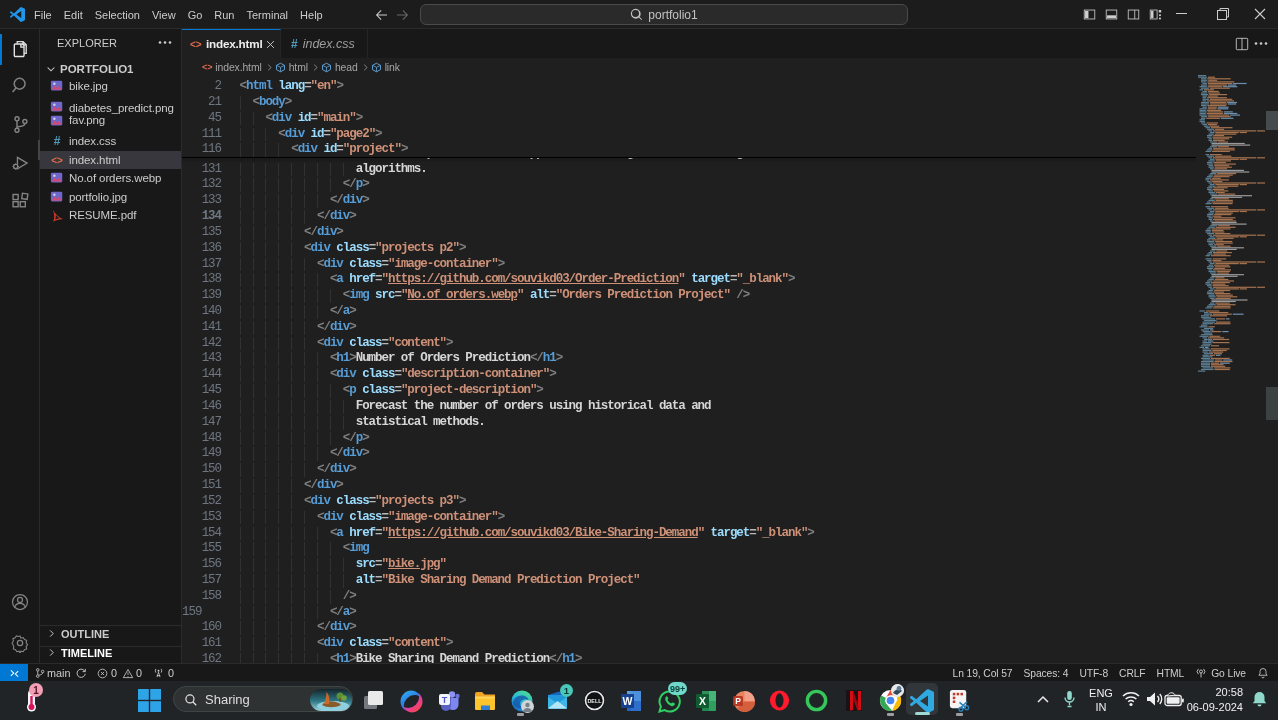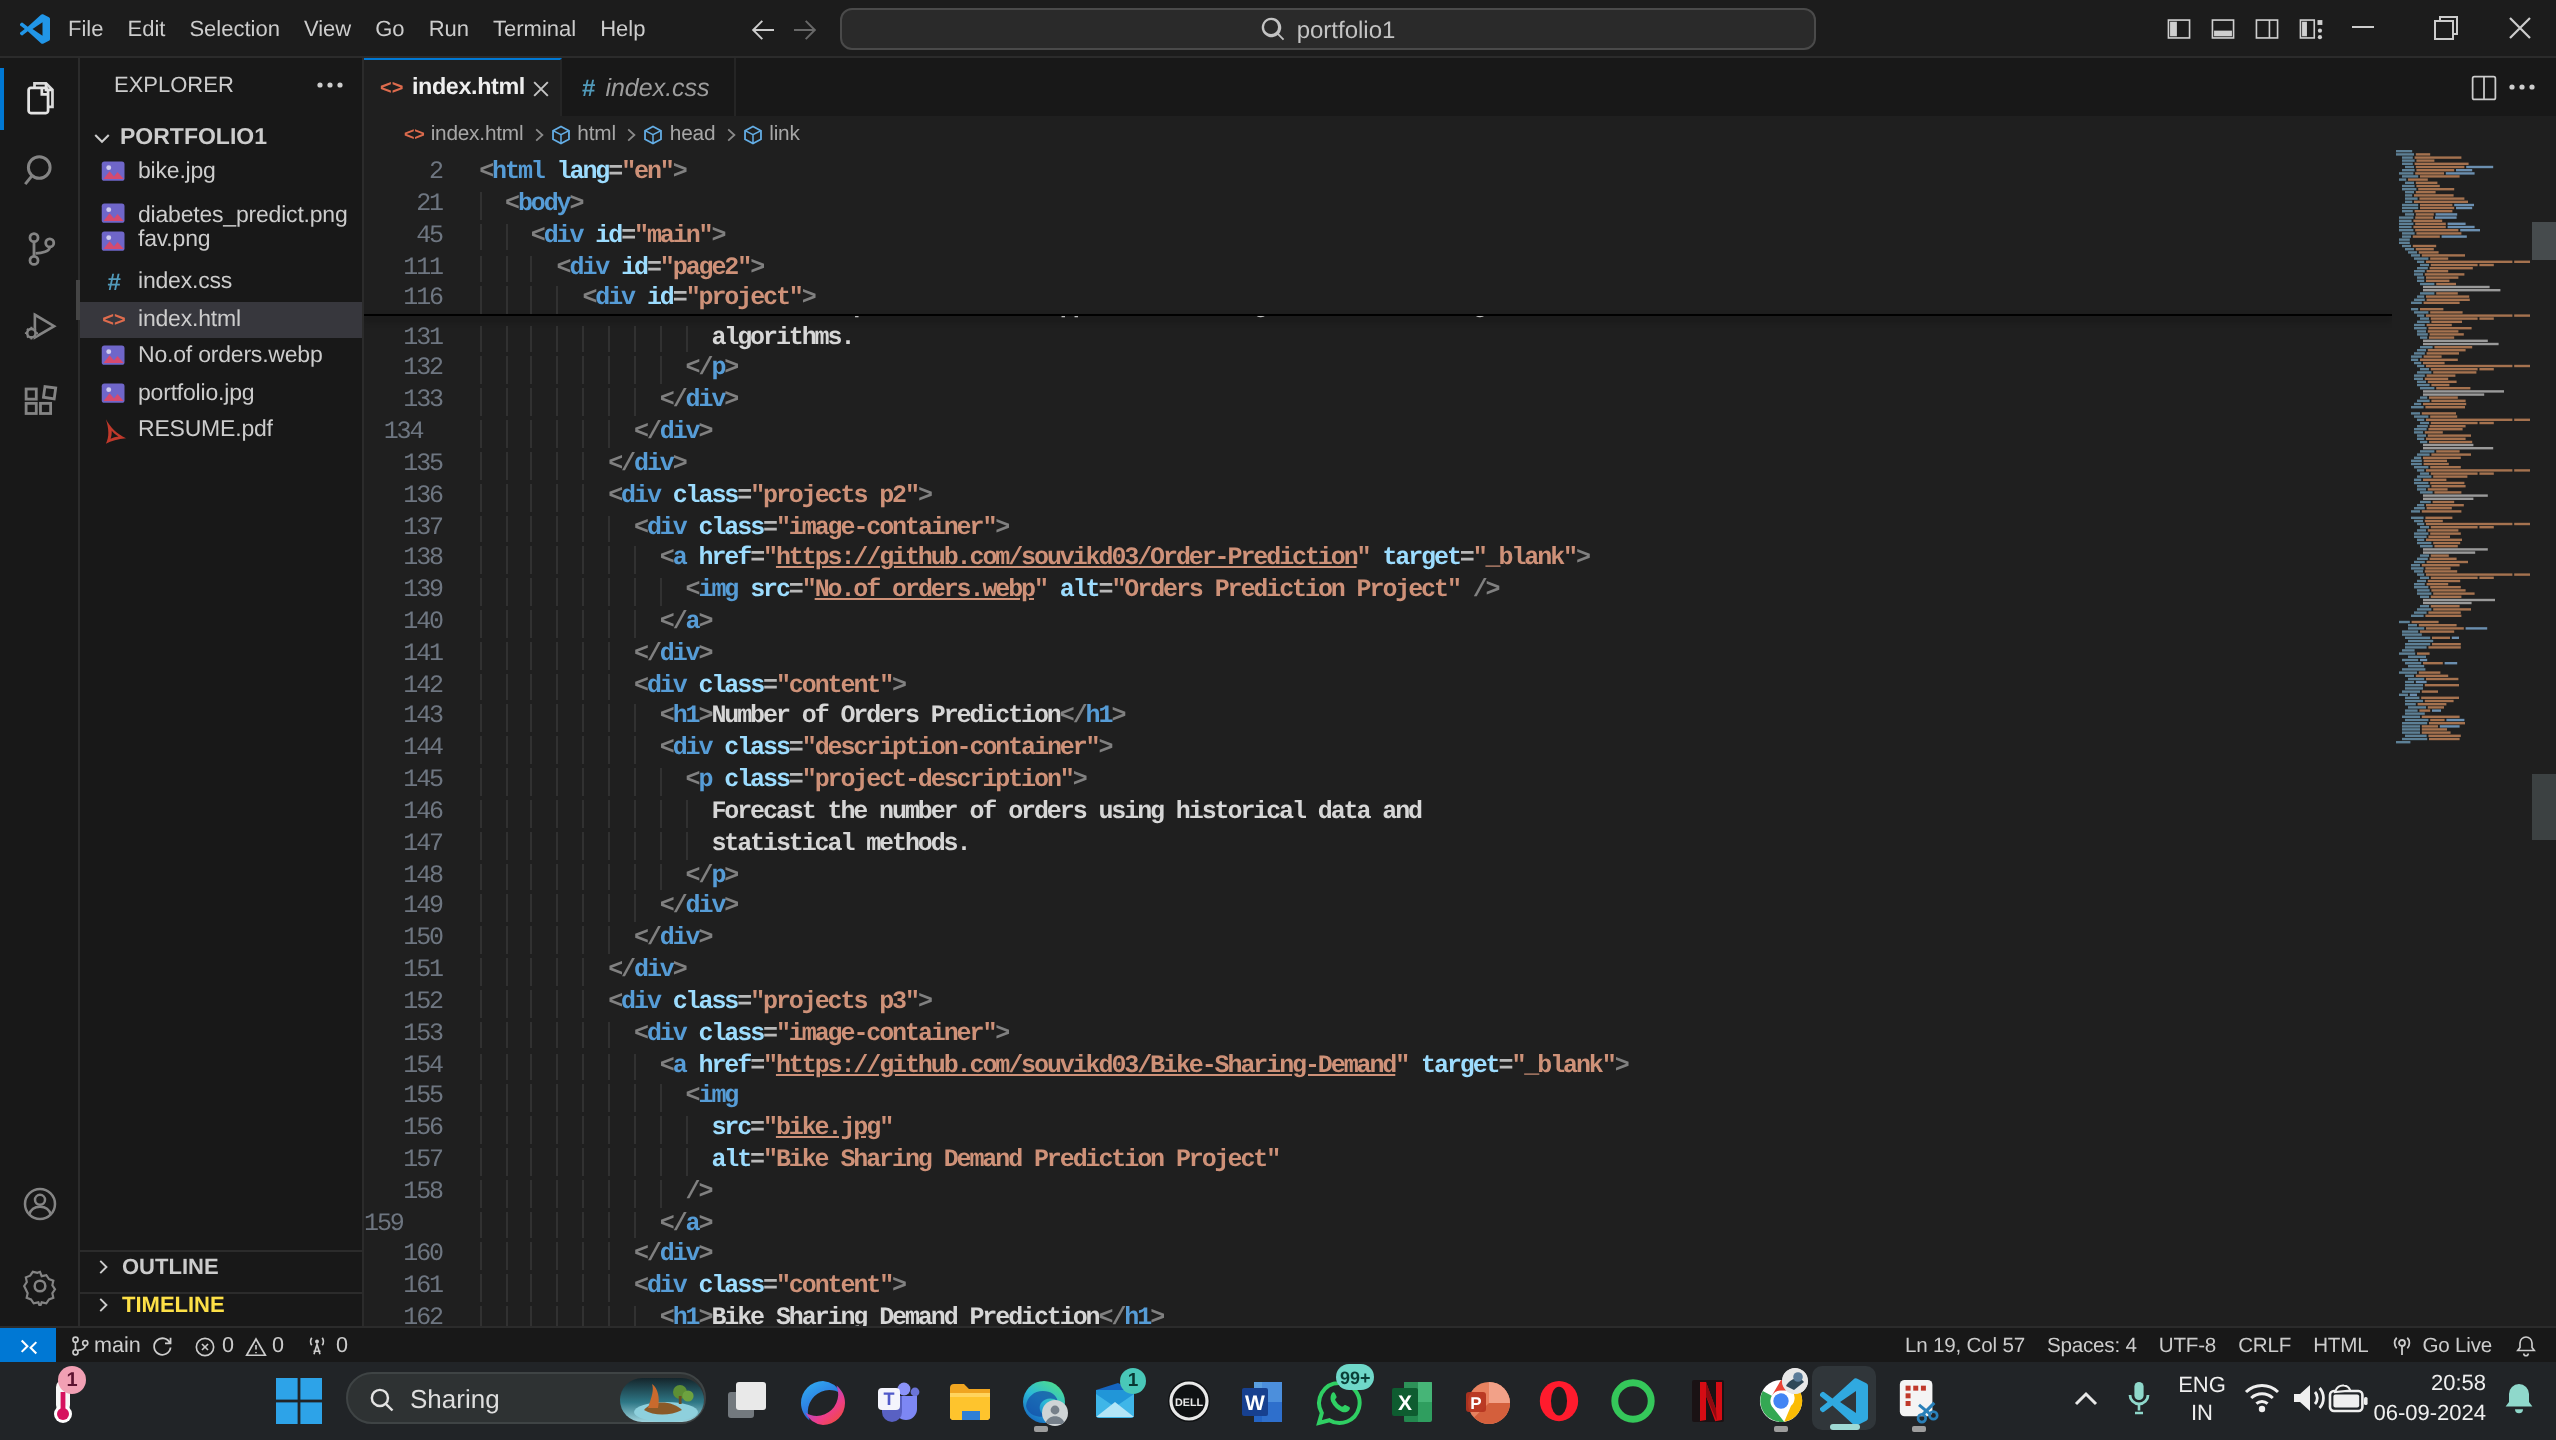--- a/index.html
+++ b/index.html
@@ -190,21 +190,21 @@
       <span style="white-space:nowrap">RESUME.pdf</span>
     </div>
  <div class="abs" style="left:0;top:596px;width:142px;border-top:1px solid #2b2b2b"></div>
  <div class="abs" style="left:0;top:595px;width:142px;height:19px;display:flex;align-items:center;color:#cccccc">
    <svg style="margin-left:6px" width="11" height="11" viewBox="0 0 16 16">
         <path d="M6 3.5 10.5 8 6 12.5" fill="none" stroke="#cccccc" stroke-width="1.4"></path>
       </svg>
    <span style="margin-left:4px;font-weight:700;font-size:11px">OUTLINE</span>
  </div>
  <div class="abs" style="left:0;top:617px;width:142px;border-top:1px solid #2b2b2b"></div>
- <div class="abs" style="left:0;top:614px;width:142px;height:19px;display:flex;align-items:center;color:#fde047">
+ <div class="abs" style="left:0;top:614px;width:142px;height:19px;display:flex;align-items:center;color:#ffffff">
    <svg style="margin-left:6px" width="11" height="11" viewBox="0 0 16 16">
         <path d="M6 3.5 10.5 8 6 12.5" fill="none" stroke="#cccccc" stroke-width="1.4"></path>
       </svg>
    <span style="margin-left:4px;font-weight:700;font-size:11px">TIMELINE</span>
  </div>
 </div>
 
 <div class="abs" style="left:182px;top:29px;width:1096px;height:29px;background:#181818">
  <div class="abs" style="left:0;top:0;width:99px;height:29px;background:#1f1f1f;border-top:1px solid #0078d4;border-right:1px solid #252525">
    <span class="abs" style="left:8px;top:9px;color:#dd6b4d;font-weight:700;font-size:10px">&lt;&gt;</span>
@@ -290,21 +290,21 @@
       <i style="position:absolute;left:57.6px;top:1px;bottom:1px;width:1px;background:#313131"></i>
       <i style="position:absolute;left:70.5px;top:1px;bottom:1px;width:1px;background:#313131"></i>
       <i style="position:absolute;left:83.4px;top:1px;bottom:1px;width:1px;background:#313131"></i>
       <i style="position:absolute;left:96.3px;top:1px;bottom:1px;width:1px;background:#313131"></i>
       <i style="position:absolute;left:109.2px;top:1px;bottom:1px;width:1px;background:#313131"></i>
       <i style="position:absolute;left:122.1px;top:1px;bottom:1px;width:1px;background:#313131"></i>
       <i style="position:absolute;left:135.0px;top:1px;bottom:1px;width:1px;background:#313131"></i>
       <span style="position:absolute;left:147.9px;white-space:pre"><span style="color:#808080">&lt;/</span><span style="color:#569cd6">div</span><span style="color:#808080">&gt;</span></span>
     </div>
     <div style="position:absolute;left:0;top:133.1px;width:100%;height:15.82px;line-height:15.82px">
-      <span style="position:absolute;left:0;width:39px;text-align:center;color:#6e7681;font-weight:400">134</span>
+      <span style="position:absolute;left:0;width:39px;text-align:right;color:#6e7681;font-weight:700">134</span>
       <i style="position:absolute;left:57.6px;top:1px;bottom:1px;width:1px;background:#313131"></i>
       <i style="position:absolute;left:70.5px;top:1px;bottom:1px;width:1px;background:#313131"></i>
       <i style="position:absolute;left:83.4px;top:1px;bottom:1px;width:1px;background:#313131"></i>
       <i style="position:absolute;left:96.3px;top:1px;bottom:1px;width:1px;background:#313131"></i>
       <i style="position:absolute;left:109.2px;top:1px;bottom:1px;width:1px;background:#313131"></i>
       <i style="position:absolute;left:122.1px;top:1px;bottom:1px;width:1px;background:#313131"></i>
       <span style="position:absolute;left:135.0px;white-space:pre"><span style="color:#808080">&lt;/</span><span style="color:#569cd6">div</span><span style="color:#808080">&gt;</span></span>
     </div>
     <div style="position:absolute;left:0;top:148.9px;width:100%;height:15.82px;line-height:15.82px">
       <span style="position:absolute;left:0;width:39px;text-align:right;color:#6e7681;font-weight:400">135</span>

